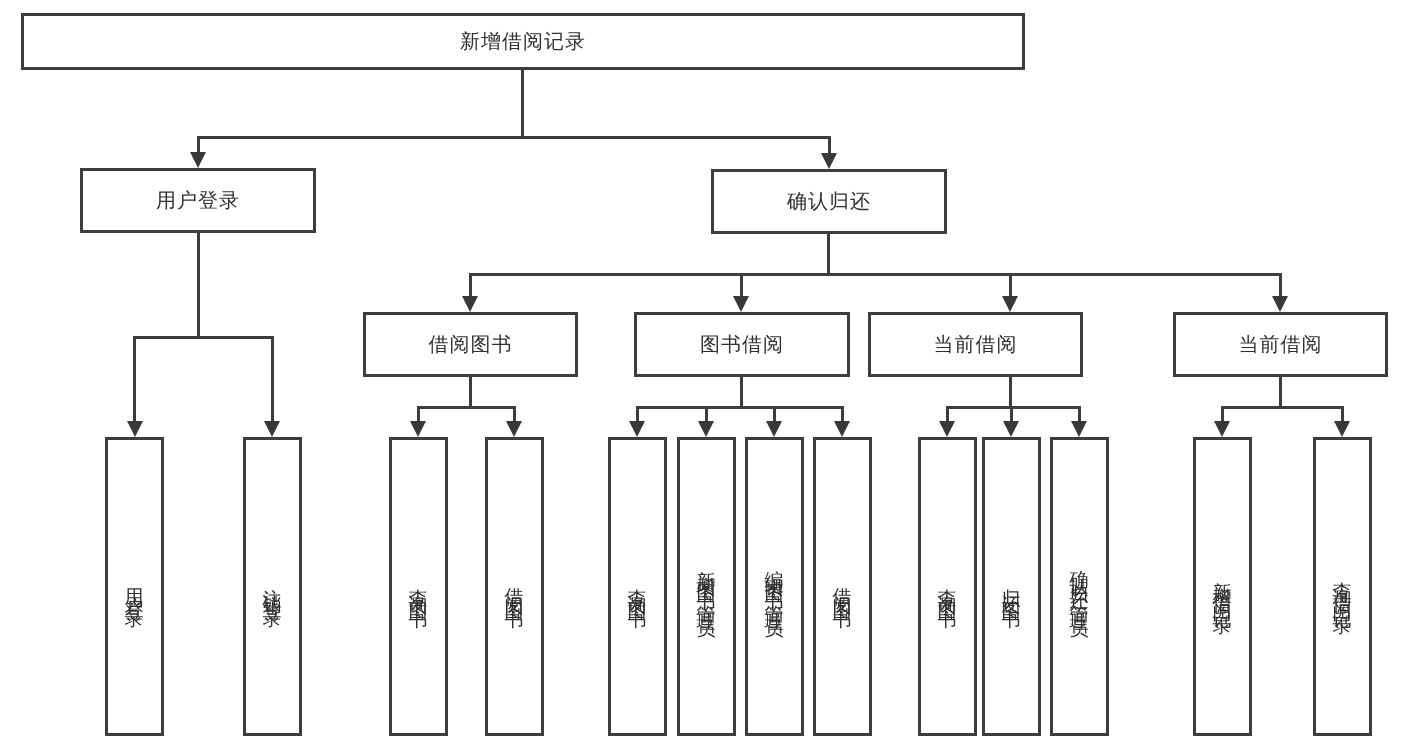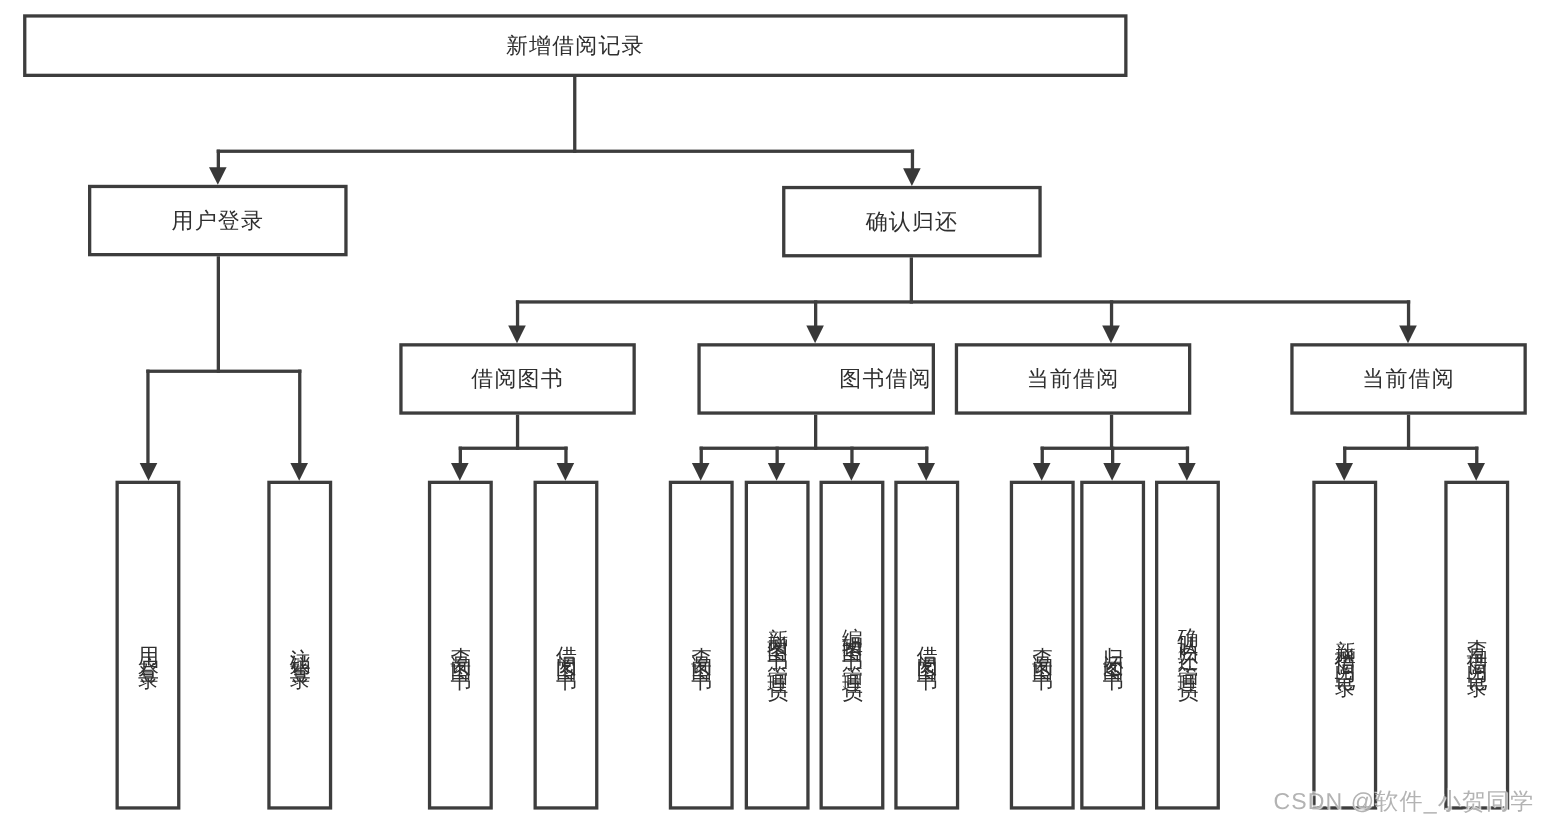--- a/index.html
+++ b/index.html
@@ -42,21 +42,21 @@
   </div>
 
   <div class="box hbox" style="left:711px;top:169px;width:236px;height:65px;">
     <span>确认归还</span>
   </div>
 
   <div class="box hbox" style="left:363px;top:312px;width:215px;height:65px;">
     <span>借阅图书</span>
   </div>
 
-  <div class="box hbox" style="left:634px;top:312px;width:216px;height:65px;justify-content:flex-end;">
+  <div class="box hbox" style="left:634px;top:312px;width:216px;height:65px;">
     <span>图书借阅</span>
   </div>
 
   <div class="box hbox" style="left:868px;top:312px;width:215px;height:65px;">
     <span>当前借阅</span>
   </div>
 
   <div class="box hbox" style="left:1173px;top:312px;width:215px;height:65px;">
     <span>当前借阅</span>
   </div>
@@ -165,15 +165,14 @@
   <div class="vline" style="left:1078px;top:406px;height:17px;"></div>
   <div class="ahead" style="left:1071px;top:421px;"></div>
 
   <div class="vline" style="left:1279px;top:377px;height:32px;"></div>
   <div class="hline" style="left:1221px;top:406px;width:123px;"></div>
   <div class="vline" style="left:1221px;top:406px;height:17px;"></div>
   <div class="ahead" style="left:1214px;top:421px;"></div>
   <div class="vline" style="left:1341px;top:406px;height:17px;"></div>
   <div class="ahead" style="left:1334px;top:421px;"></div>
 
-  <div class="watermark">CSDN @软件_小贺同学</div>
 
 </div>
 
 </body></html>

